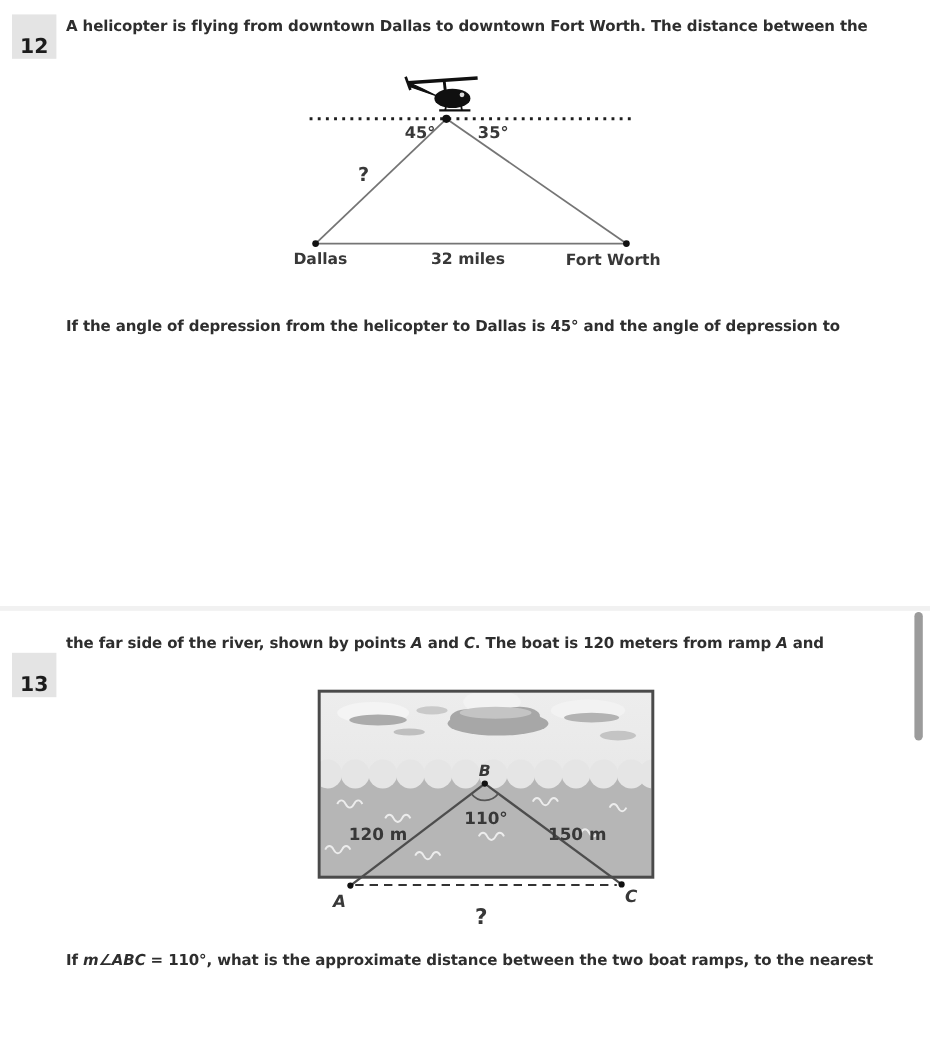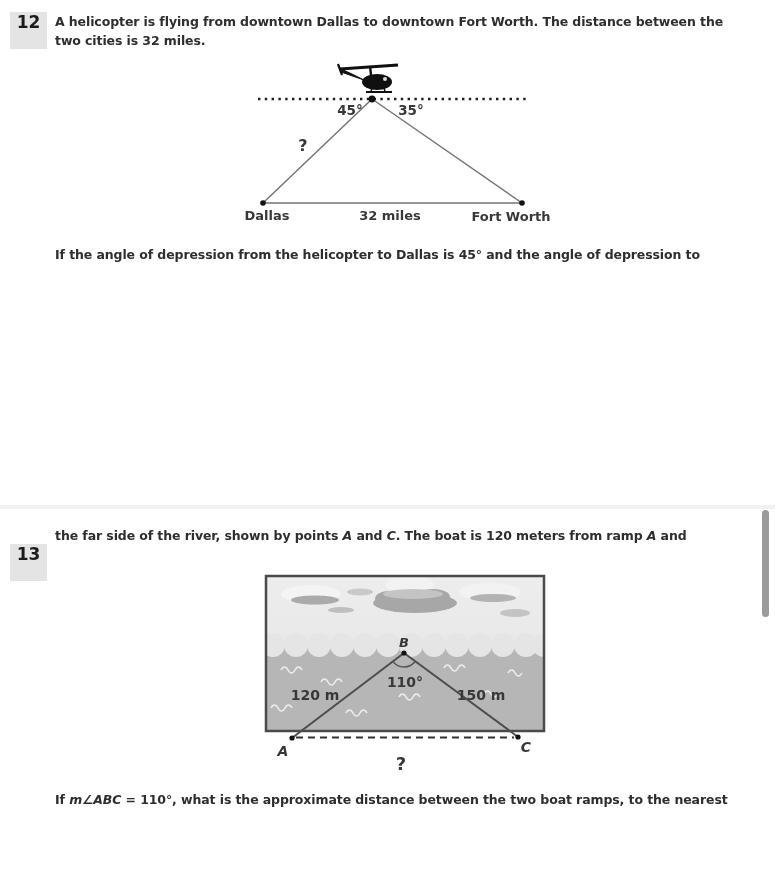--- a/index.html
+++ b/index.html
@@ -15,21 +15,21 @@
     background: #ffffff;
     overflow: hidden;
   }
   .num-badge {
     position: absolute;
     left: 10px;
     width: 37px;
     height: 37px;
     background: #e4e4e4;
     display: flex;
-    align-items: flex-start;
+    align-items: flex-end;
     justify-content: center;
     font-size: 17px;
     font-weight: bold;
     color: #1c1c1c;
   }
   .text-block {
     position: absolute;
     left: 55px;
     font-size: 12.5px;
     font-weight: 600;
@@ -68,21 +68,20 @@
 <body>
 
 <div class="page">
 
   <div class="num-badge" style="top:12px;">
     <span>12</span>
   </div>
 
   <div class="text-block" style="top:12px;">
     <div class="line">A helicopter is flying from downtown Dallas to downtown Fort Worth. The distance between the</div>
-    <div class="line">two cities is 32 miles.</div>
   </div>
 
   <svg class="diagram-svg" style="left:230px; top:58px;" width="330" height="172" viewBox="0 0 330 172">
 
     <line x1="28" y1="41" x2="296" y2="41" stroke="#1e1e1e" stroke-width="2.4" stroke-dasharray="2.4 4.4"></line>
 
     <g stroke="#757575" stroke-width="1.5">
       <line x1="142" y1="41" x2="33" y2="145"></line>
       <line x1="142" y1="41" x2="292" y2="145"></line>
       <line x1="33" y1="145" x2="292" y2="145"></line>
@@ -105,21 +104,21 @@
     </g>
 
     <text x="120" y="57" font-size="13.5" text-anchor="middle">45°</text>
     <text x="181" y="57" font-size="13.5" text-anchor="middle">35°</text>
     <text x="73" y="93" font-size="16" text-anchor="middle">?</text>
     <text x="37" y="162" font-size="13" text-anchor="middle">Dallas</text>
     <text x="160" y="162" font-size="13" text-anchor="middle">32 miles</text>
     <text x="281" y="163" font-size="13" text-anchor="middle">Fort Worth</text>
   </svg>
 
-  <div class="text-block" style="top:245px;">
+  <div class="text-block" style="top:262px;">
     <div class="line">If the angle of depression from the helicopter to Dallas is 45° and the angle of depression to</div>
   </div>
 
   <div class="separator" style="top:505px;"></div>
 
   <div class="scrollbar-thumb"></div>
 
   <div class="num-badge" style="top:544px;">
     <span>13</span>
   </div>

